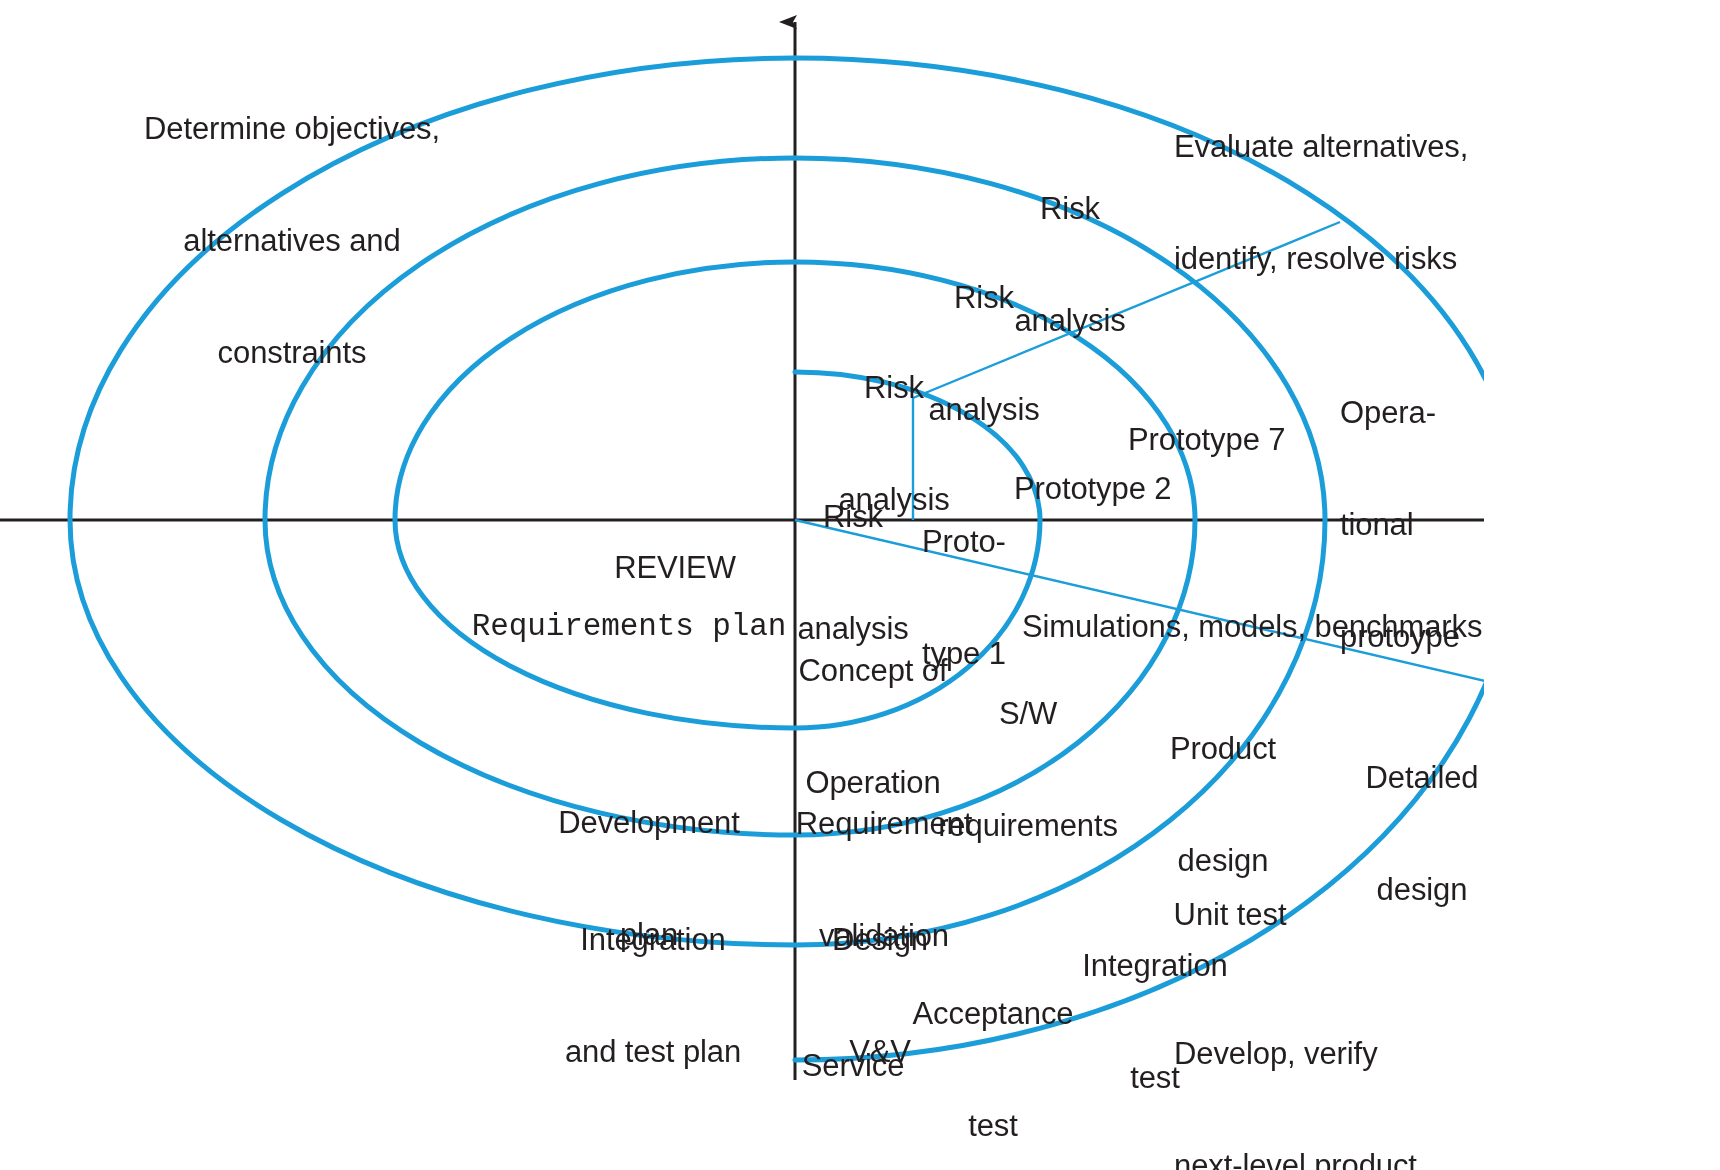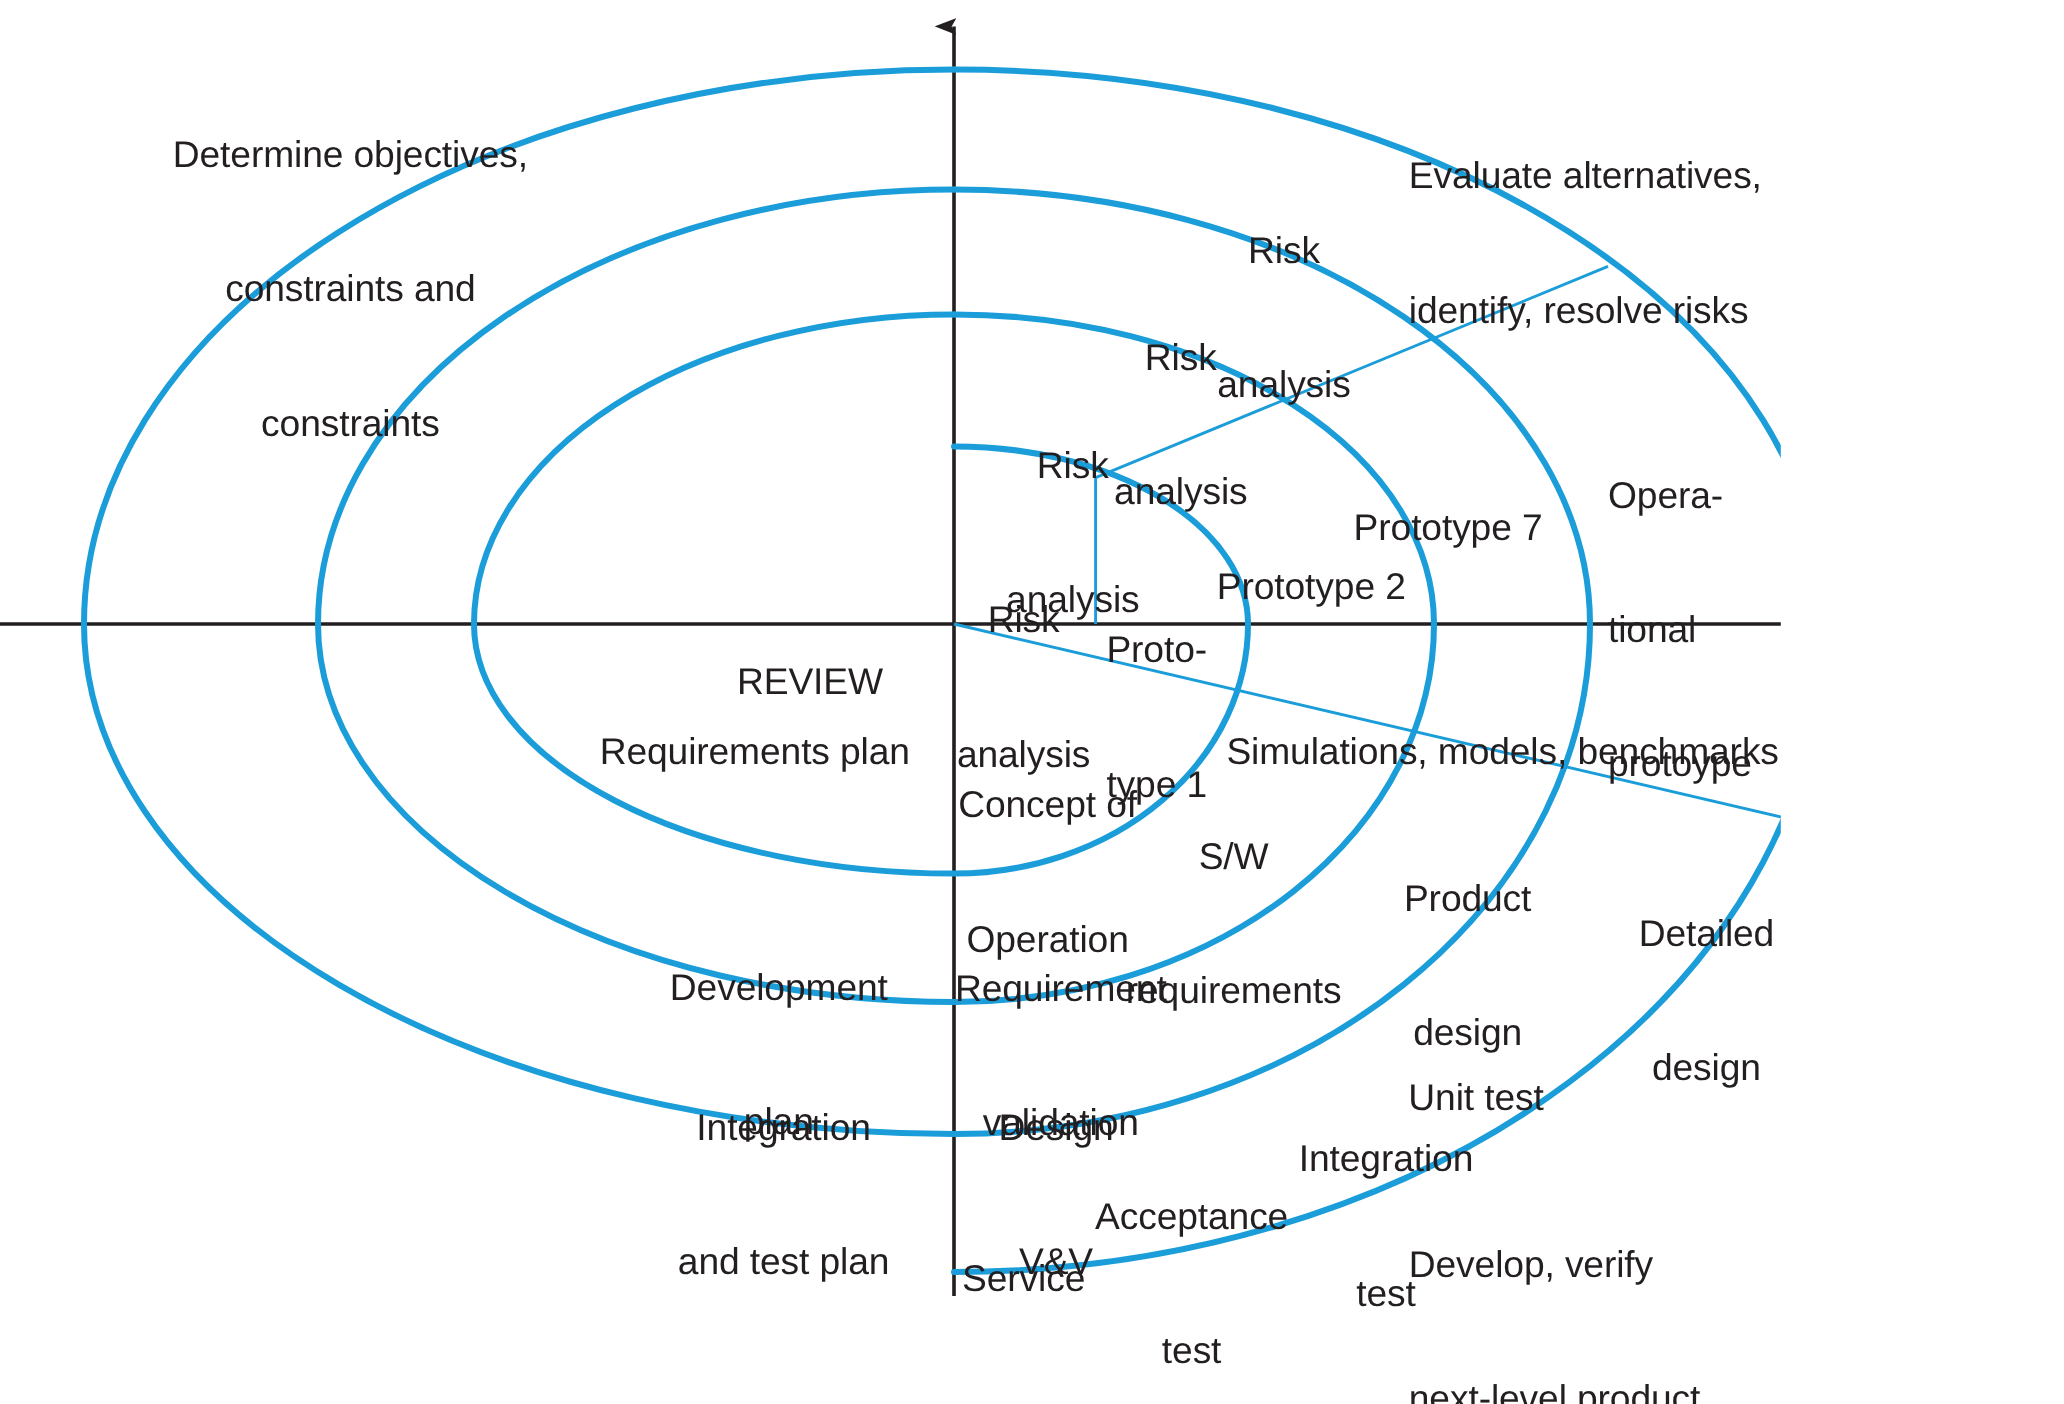--- a/index.html
+++ b/index.html
@@ -95,21 +95,21 @@
       <line x1="913" y1="398" x2="913" y2="520"></line>
 
       <line x1="913" y1="398" x2="1340" y2="222"></line>
 
       <line x1="795" y1="520" x2="1515" y2="688"></line>
     </g>
   </svg>
 
   <div class="lbl c" style="left:292px; top:36px;">
     <div>Determine objectives,</div>
-    <div>constraints and</div>
+    <div>alternatives and</div>
     <div>constraints</div>
   </div>
 
   <div class="lbl l" style="left:1174px; top:54px;">
     <div>Evaluate alternatives,</div>
     <div>identify, resolve risks</div>
   </div>
 
   <div class="lbl c" style="left:1070px; top:116px;">
     <div>Risk</div>
@@ -147,21 +147,21 @@
   <div class="lbl l" style="left:1340px; top:320px;">
     <div>Opera-</div>
     <div>tional</div>
     <div>protoype</div>
   </div>
 
   <div class="lbl c" style="left:675px; top:475px;">
     <div>REVIEW</div>
   </div>
 
-  <div class="lbl c" style="left:629px; top:534px;">
+  <div class="lbl c" style="left:629px; top:534px;font-family:Liberation Mono, monospace;">
     <div>Requirements plan</div>
   </div>
 
   <div class="lbl l" style="left:1022px; top:534px;">
     <div>Simulations, models, benchmarks</div>
   </div>
 
   <div class="lbl c" style="left:873px; top:578px;">
     <div>Concept of</div>
     <div>Operation</div>

